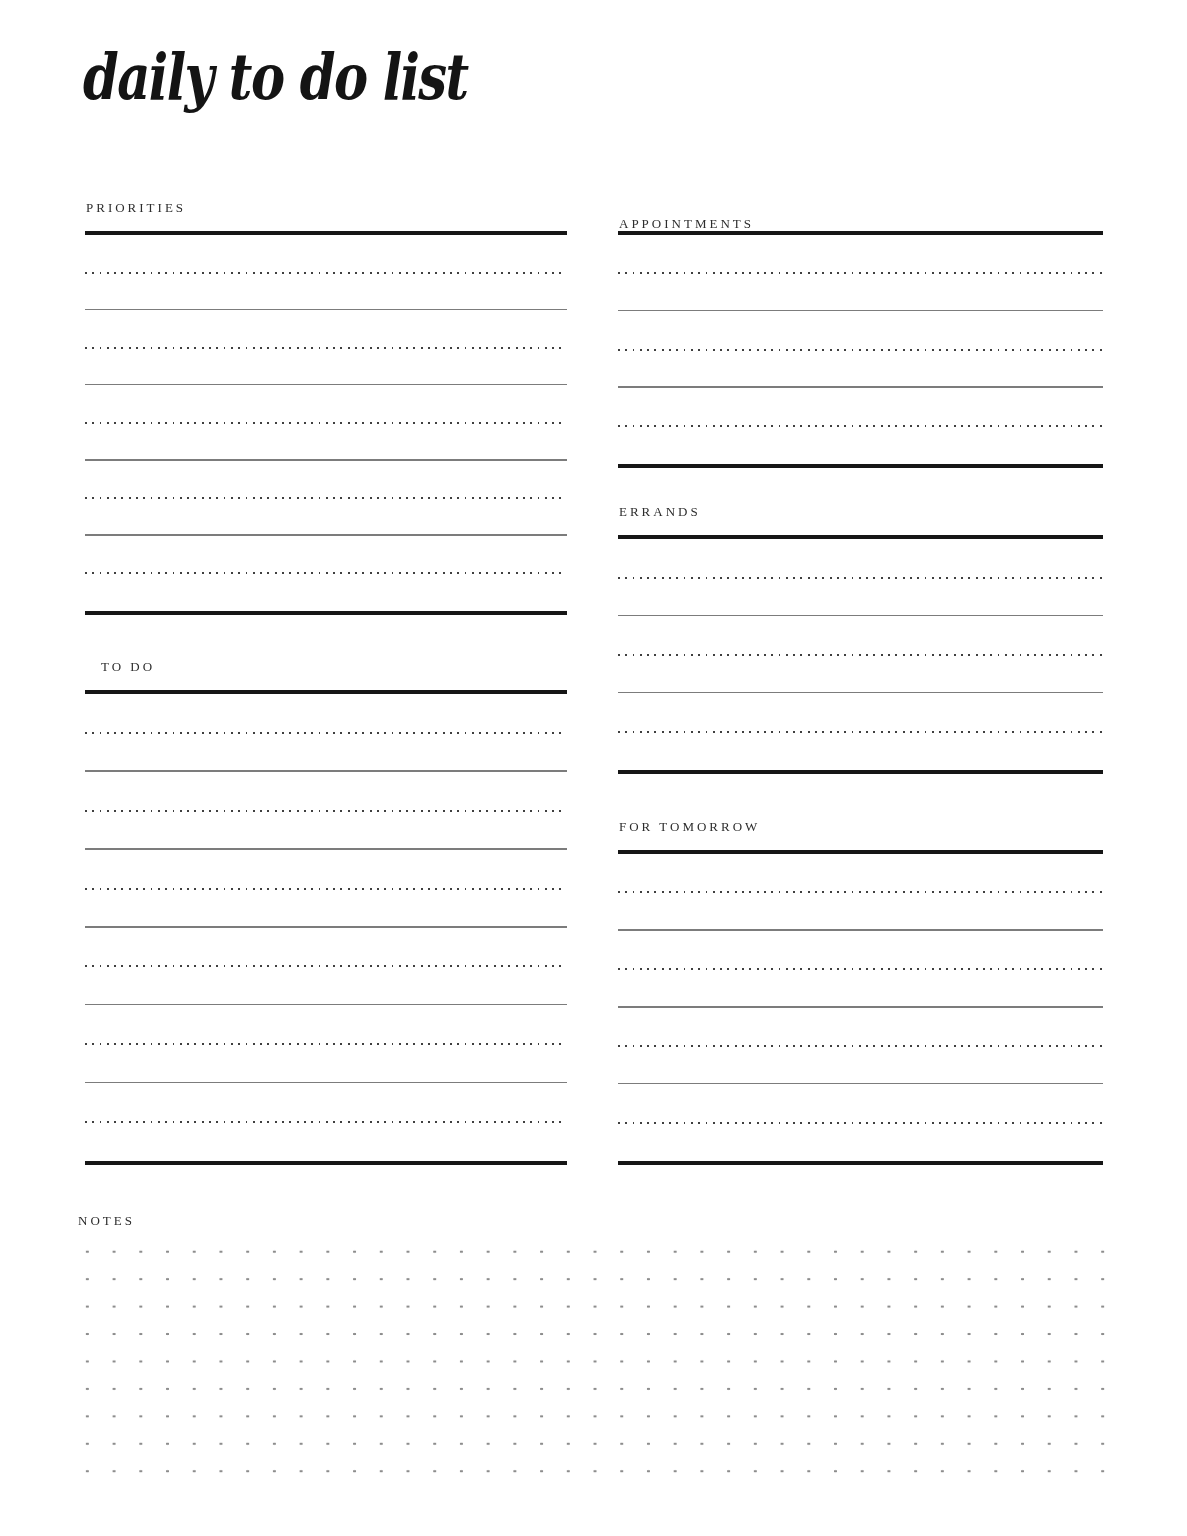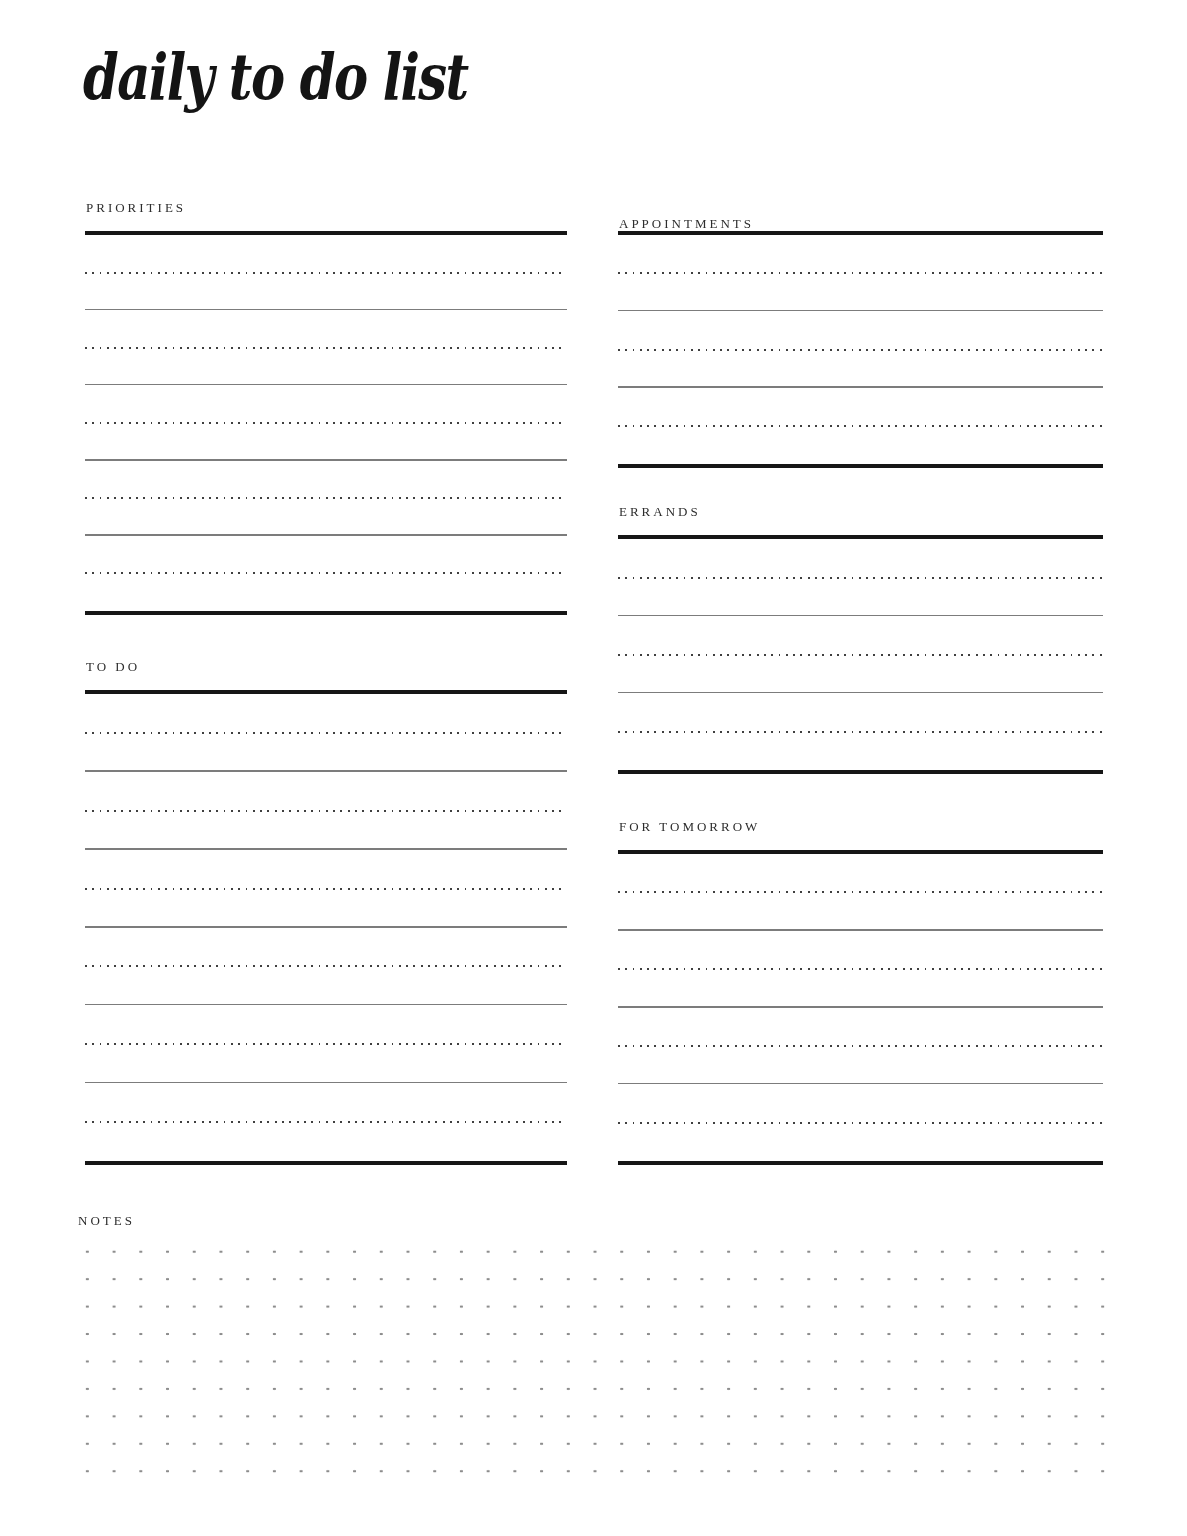--- a/index.html
+++ b/index.html
@@ -57,21 +57,21 @@
     background-image:repeating-linear-gradient(90deg,var(--dot) 0 1.8px,transparent 1.8px 7.3px);
   }
   .wrow.solid::after{
     content:"";
     position:absolute;left:0;right:0;bottom:0;height:1.5px;
     background:var(--thin-line);
   }
   
   #priorities-label{left:86px;top:200px;}
   #priorities-lines{left:85px;top:231px;width:482px;height:384px;}
-  #todo-label{left:86px;top:659px;}
+  #todo-label{left:101px;top:659px;}
   #todo-lines{left:85px;top:690px;width:482px;height:475px;}
   #appointments-label{left:619px;top:216px;}
   #appointments-lines{left:618px;top:231px;width:485px;height:237px;}
   #errands-label{left:619px;top:504px;text-align:center;}
   #errands-lines{left:618px;top:535px;width:485px;height:239px;}
   #tomorrow-label{left:619px;top:819px;}
   #tomorrow-lines{left:618px;top:850px;width:485px;height:315px;}
   #notes-label{left:78px;top:1213px;}
   .dot-grid{
     position:absolute;

